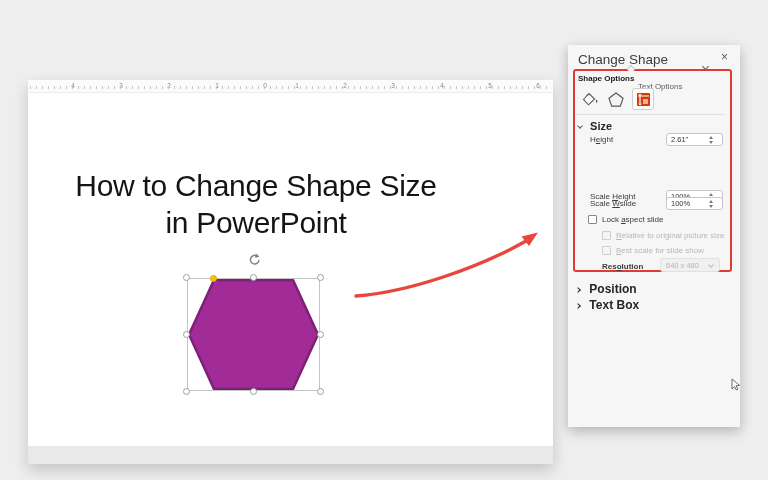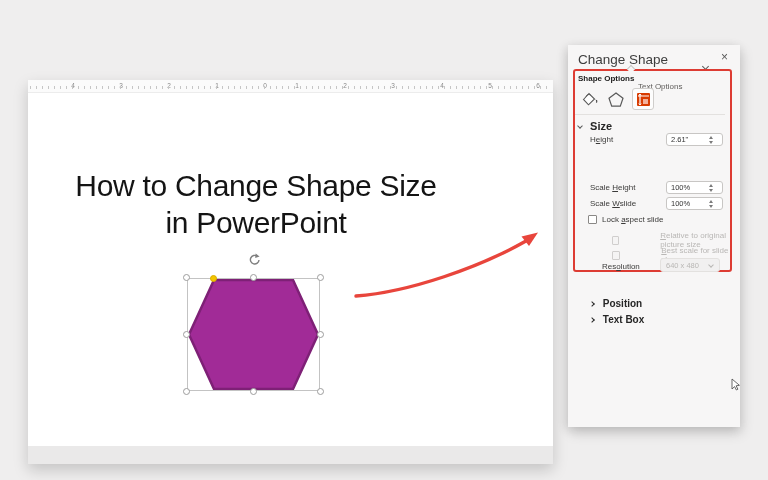--- a/index.html
+++ b/index.html
@@ -70,31 +70,31 @@
   .field input { border:none; outline:none; width:38px; font-size:7.5px; color:#333;
                  padding-left:4px; background:transparent; font-family:"Liberation Sans",sans-serif; }
   .spin { width:12px; display:flex; flex-direction:column; align-items:center; gap:2px; }
   .tri-up { width:0; height:0; border-left:2.5px solid transparent; border-right:2.5px solid transparent;
             border-bottom:3px solid #7a7a7a; }
   .tri-dn { width:0; height:0; border-left:2.5px solid transparent; border-right:2.5px solid transparent;
             border-top:3px solid #7a7a7a; }
 
   .cbrow { position:absolute; left:20px; font-size:8px; color:#3b3a39; display:flex; align-items:center; }
   .cb { width:9px; height:9px; border:1px solid #8a8886; background:#fff; margin-right:5px; border-radius:1px; }
-  .cbrow.disabled { left:44px; color:#b9b7b5;gap:36px; }
+  .cbrow.disabled { left:34px; color:#b9b7b5; }
   .cbrow.disabled .cb { border-color:#d0cecd; background:#f5f4f4; }
   .u { text-decoration:underline; }
 
-  .resrow { position:absolute; left:34px; top:217px; font-size:8px; color:#3b3a39; }
+  .resrow { position:absolute; left:34px; top:217px; font-size:8px; color:#3b3a39;font-weight:bold; }
   .dropdown { position:absolute; left:92px; top:213px; width:60px; height:14px; background:#f1f0f0;
               border:1px solid #e3e1df; border-radius:3px; display:flex; align-items:center;
               font-size:7.5px; color:#b9b7b5; padding-left:5px; }
   .dropdown .chev { width:4px; height:4px; border-color:#b9b7b5; position:absolute; right:6px; top:4px; }
 
-  .secrow { position:absolute; left:22px; font-size:10px; font-weight:bold; color:#262626;margin-top:16px; }
+  .secrow { position:absolute; left:8px; font-size:12px; font-weight:bold; color:#262626; }
   .secrow .chev { width:4px; height:4px; border-color:#262626; margin-right:6px; position:relative; top:-1px; }
 
   .cursor { position:absolute; left:731px; top:378px; width:9px; height:13px; }
 </style>
 </head>
 <body>
 
 <div class="editor">
   <div class="ruler">
     <span class="ruler-num" style="left:45px">4</span>
@@ -184,21 +184,21 @@
   <div class="frow" style="top:88px">
     <span class="lbl"><span>H</span><span class="u">e</span><span>ight</span></span>
     <span class="field">
       <input value="2.61&quot;" style="">
       <span class="spin">
           <span class="tri-up"></span>
           <span class="tri-dn"></span>
         </span>
     </span>
   </div>
-  <div class="frow" style="top:136px">
+  <div class="frow" style="top:145px">
     <span class="lbl"><span>Scale </span><span class="u">H</span><span>eight</span></span>
     <span class="field">
       <input value="100%" style="">
       <span class="spin">
           <span class="tri-up"></span>
           <span class="tri-dn"></span>
         </span>
     </span>
   </div>
   <div class="frow" style="top:152px">

